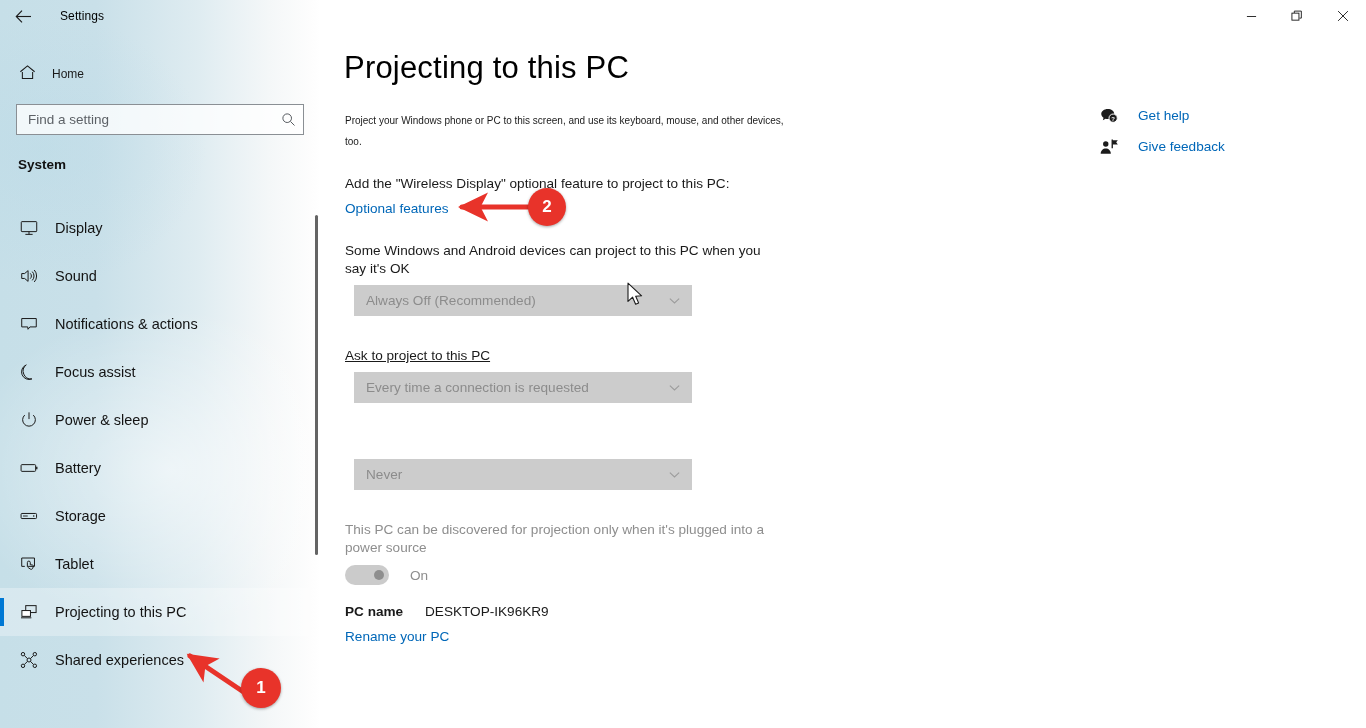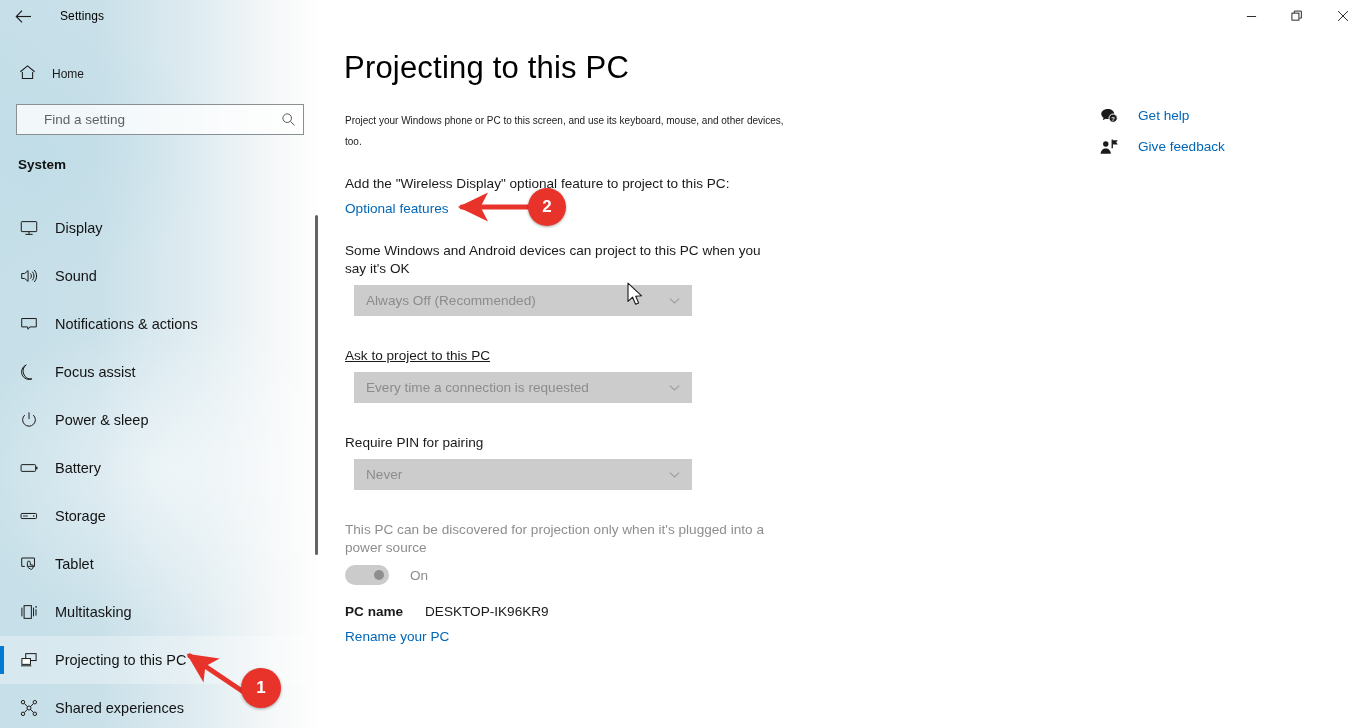--- a/index.html
+++ b/index.html
@@ -53,21 +53,20 @@
   .searchbox {
     position:absolute; left:16px; top:104px; width:288px; height:31px;
     background:rgba(255,255,255,.78);
     border:1px solid #8a8f94;
     display:flex; align-items:center;
   }
   .searchbox input {
     flex:1; height:100%; border:0; outline:0; background:transparent;
     font-family:inherit; font-size:13.5px; color:#2b2b2b;
     padding-left:11px;
-    margin-left:16px;
   }
   .searchbox input::placeholder { color:#5c6166; }
   .search-ico { width:30px; display:flex; align-items:center; justify-content:center; }
 
   .sb-section {
     position:absolute; left:18px; top:157px;
     font-size:13.5px; font-weight:bold; color:#111;
   }
 
   .navlist { position:absolute; left:0; top:204px; width:320px; }
@@ -273,32 +272,20 @@
         <span class="ico">
           <svg width="20" height="20" viewBox="0 0 22 22">
             <path d="M3 4.4h14v9.2H10" fill="none" stroke="#1b1b1b" stroke-width="1.1"></path>
             <path d="M3 4.4v9.2h3.4" fill="none" stroke="#1b1b1b" stroke-width="1.1"></path>
             <path d="M9.2 9.4v4.1c0 .6.3 1 .9 1.4l2.4 1.7c.9.6 2.1.2 2.5-.8l.8-2c.3-.8-.2-1.6-1-1.7l-2.4-.3V9.4a1.6 1.6 0 0 0-3.2 0z" fill="none" stroke="#1b1b1b" stroke-width="1.1" stroke-linejoin="round"></path>
           </svg>
         </span>
         <span class="lbl">Tablet</span>
       </div>
 
-      <div class="navitem">
-        <span class="ico">
-          <svg width="20" height="20" viewBox="0 0 22 22">
-            <rect x="5.6" y="4" width="8" height="14" fill="none" stroke="#1b1b1b" stroke-width="1.1"></rect>
-            <line x1="3.2" y1="6.2" x2="3.2" y2="15.8" stroke="#1b1b1b" stroke-width="1.1"></line>
-            <line x1="16" y1="6.2" x2="16" y2="15.8" stroke="#1b1b1b" stroke-width="1.1"></line>
-            <circle cx="18.7" cy="5.4" r="0.9" fill="#1b1b1b"></circle>
-            <line x1="18.7" y1="8" x2="18.7" y2="15" stroke="#1b1b1b" stroke-width="1.1"></line>
-          </svg>
-        </span>
-        <span class="lbl">Multitasking</span>
-      </div>
 
       <div class="navitem selected">
         <span class="ico">
           <svg width="20" height="20" viewBox="0 0 22 22">
             <rect x="7.4" y="4" width="11.4" height="7.6" fill="none" stroke="#1b1b1b" stroke-width="1.1"></rect>
             <rect x="3.2" y="9.4" width="9.4" height="6.4" fill="#ffffff" stroke="#1b1b1b" stroke-width="1.1"></rect>
             <line x1="2.2" y1="17.4" x2="13.6" y2="17.4" stroke="#1b1b1b" stroke-width="1.1"></line>
           </svg>
         </span>
         <span class="lbl">Projecting to this PC</span>
@@ -349,21 +336,20 @@
     <div class="group-label" style="top:347px;text-decoration:underline;">Ask to project to this PC</div>
     <div class="combo" style="top:372px;">
       <span class="val">Every time a connection is requested</span>
       <span class="chev">
         <svg width="13" height="13" viewBox="0 0 14 14">
           <path d="M2 5l5 4.6L12 5" fill="none" stroke="#9c9c9c" stroke-width="1.2"></path>
         </svg>
       </span>
     </div>
 
-    <div class="group-label" style="top:434px;">Require PIN for pairing</div>
     <div class="combo" style="top:459px;">
       <span class="val">Never</span>
       <span class="chev">
         <svg width="13" height="13" viewBox="0 0 14 14">
           <path d="M2 5l5 4.6L12 5" fill="none" stroke="#9c9c9c" stroke-width="1.2"></path>
         </svg>
       </span>
     </div>
 
     <div class="group-label dim" style="top:521px; width:445px;">This PC can be discovered for projection only when it's plugged into a power source</div>

